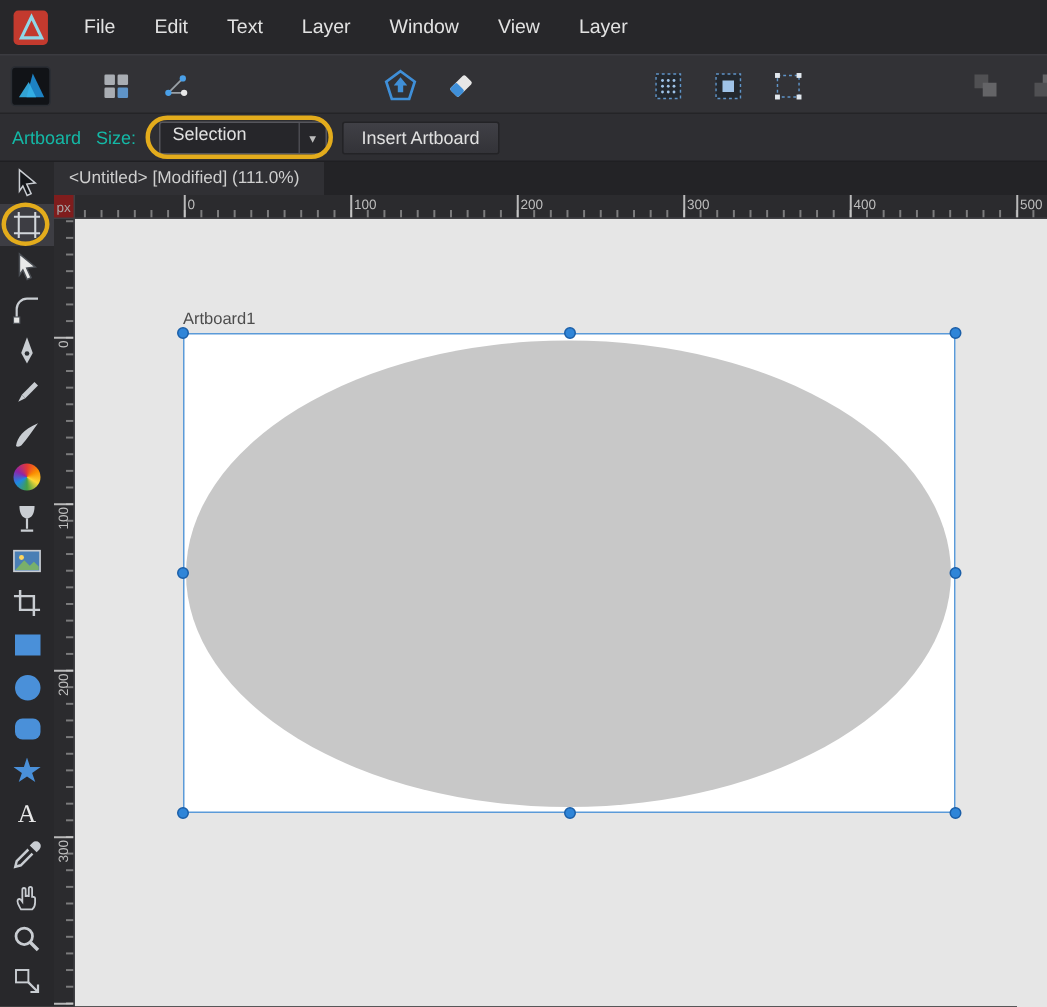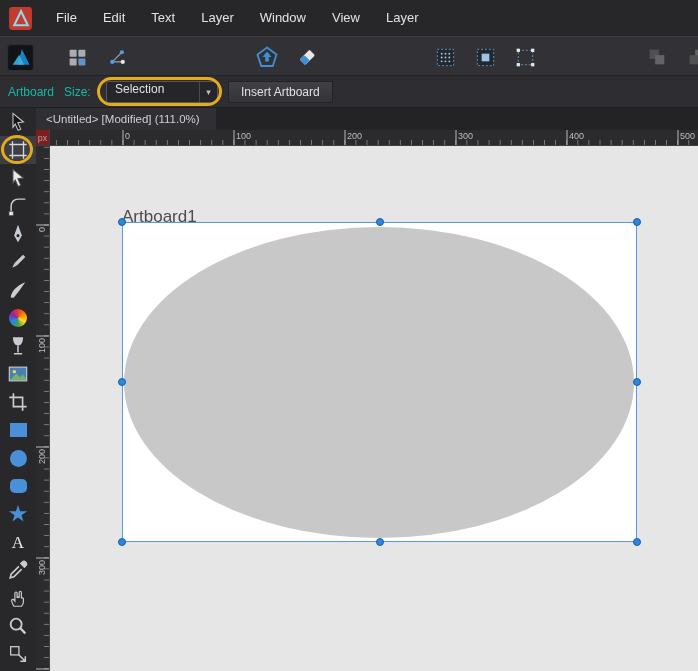--- a/index.html
+++ b/index.html
@@ -51,21 +51,21 @@
   .hruler{position:absolute;left:50px;top:130px;width:648px;height:16px;background:#2b2b2e;border-bottom:1px solid #404044;overflow:hidden;}
   .hruler .minor{position:absolute;left:0;bottom:0;width:100%;height:5px;background-image:linear-gradient(to right,rgba(190,190,190,.55) 1px,transparent 1px);background-size:11.1px 100%;background-position:72.5px 0;}
   .hruler .major{position:absolute;left:0;top:0;width:100%;height:100%;background-image:linear-gradient(to right,rgba(210,210,210,.85) 1px,transparent 1px);background-size:111px 100%;background-position:72.5px 0;}
   .hlabel{position:absolute;top:1px;font-size:9px;color:#bdbdbd;}
   .vruler{position:absolute;left:36px;top:146px;width:14px;height:525px;background:#2b2b2e;border-right:1px solid #404044;overflow:hidden;}
   .vruler .minor{position:absolute;top:0;right:0;height:100%;width:5px;background-image:linear-gradient(to bottom,rgba(190,190,190,.55) 1px,transparent 1px);background-size:100% 11.1px;background-position:0 78.5px;}
   .vruler .major{position:absolute;top:0;left:0;height:100%;width:100%;background-image:linear-gradient(to bottom,rgba(210,210,210,.85) 1px,transparent 1px);background-size:100% 111px;background-position:0 78.5px;}
   .vlabel{position:absolute;left:1px;writing-mode:vertical-rl;transform:rotate(180deg);font-size:9px;color:#bdbdbd;}
   .canvas{position:absolute;left:50px;top:146px;width:648px;height:525px;background:#e6e6e6;overflow:hidden;}
   .artboard{position:absolute;left:72px;top:76px;width:515px;height:320px;background:#ffffff;border:1px solid #5b9ad8;}
-  .artboard-label{position:absolute;left:72px;top:61px;font-size:17px;color:#4c4c4c;}
+  .artboard-label{position:absolute;left:72px;top:61px;font-size:11px;color:#4c4c4c;}
   .ellipse-shape{position:absolute;left:1px;top:4px;width:510px;height:311px;border-radius:50%;background:#c8c8c8;}
   .selection-handle{position:absolute;width:8px;height:8px;border-radius:50%;background:#2f85d8;border:1px solid #1b5fa8;transform:translate(-50%,-50%);}
 </style>
 </head>
 <body>
 
 <div class="screen">
 
   <div class="menu-bar">
     <svg class="app-icon" viewBox="0 0 24 24">

